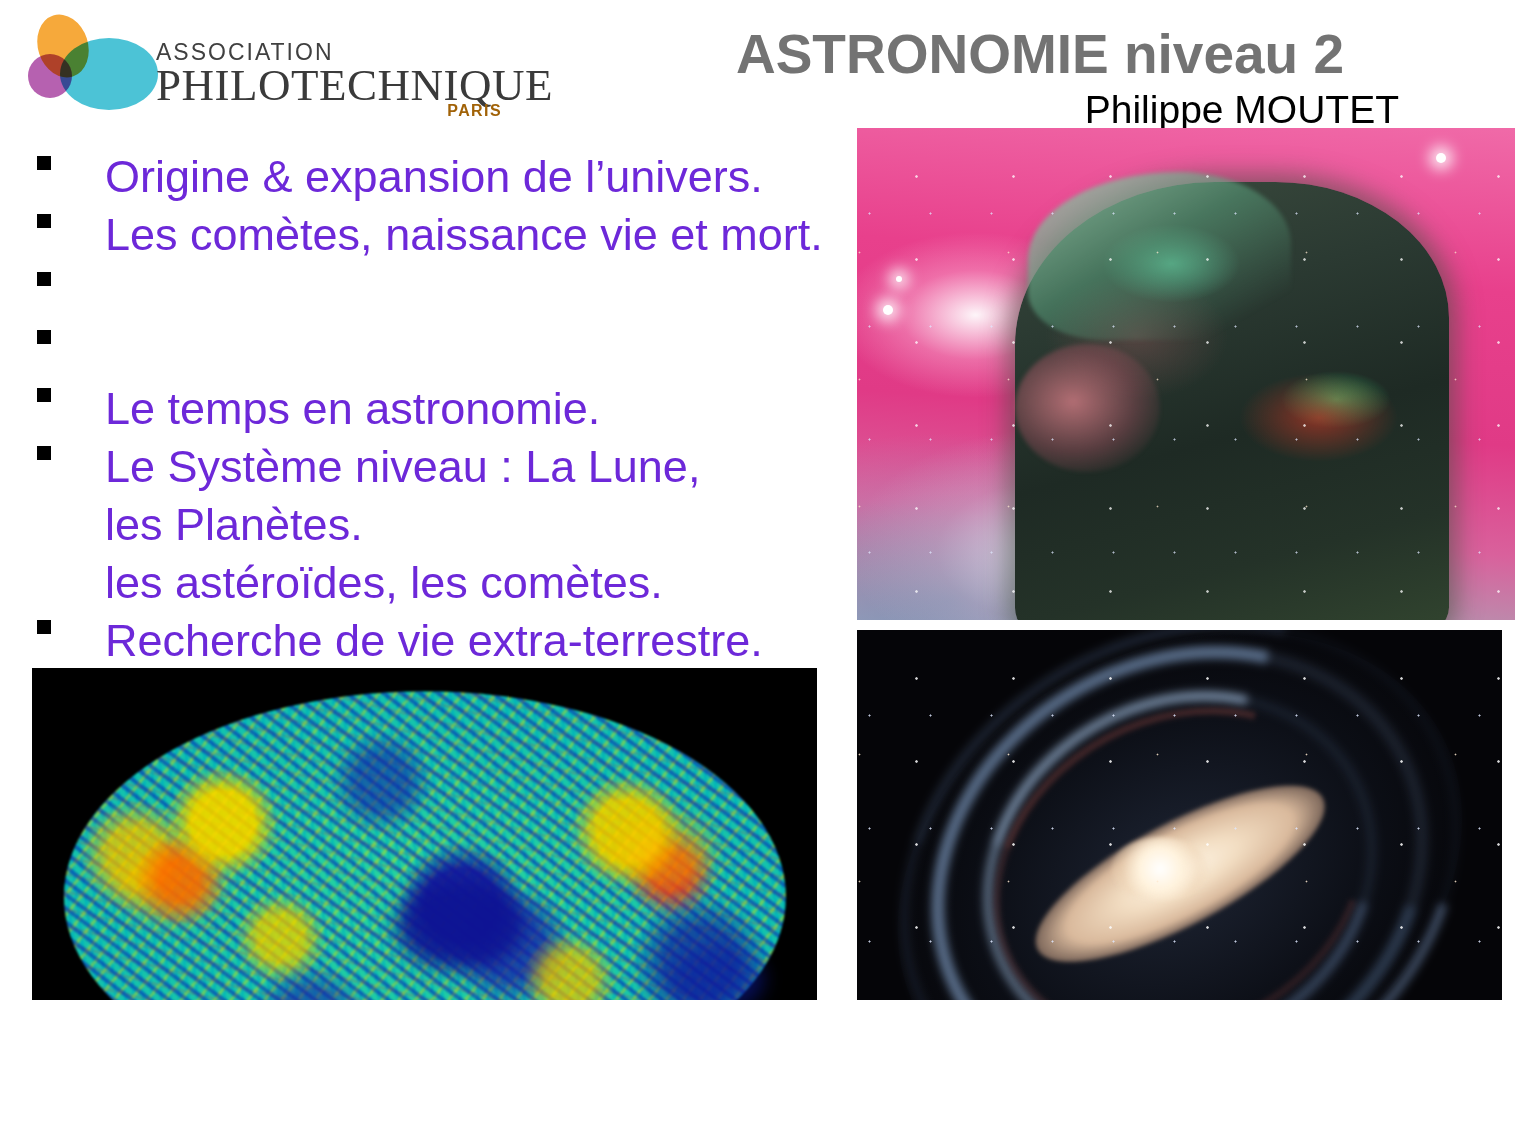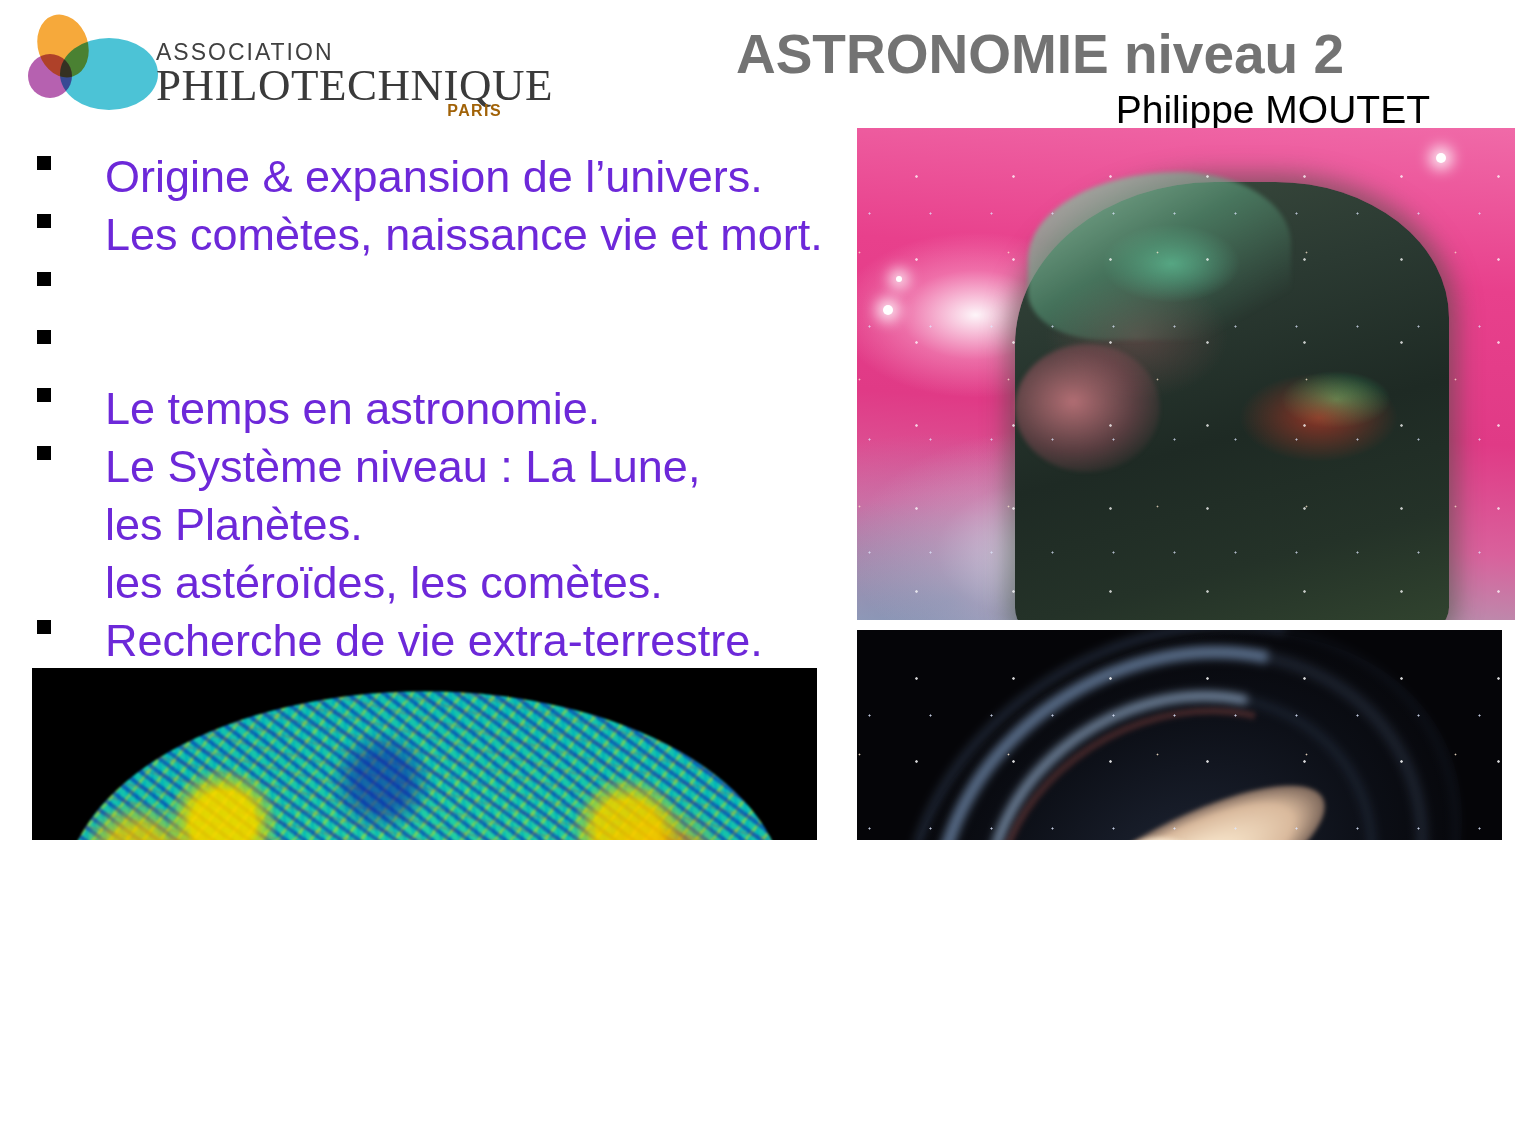--- a/index.html
+++ b/index.html
@@ -6,21 +6,21 @@
     margin: 0;
     padding: 0;
     background: #ffffff;
   }
   body {
     font-family: "Liberation Sans", sans-serif;
   }
   #slide {
     position: relative;
     width: 1515px;
-    height: 840px;
+    height: 1000px;
     background: #ffffff;
     overflow: hidden;
   }
 
   
   #logo-block {
     position: absolute;
     left: 14px;
     top: 10px;
     width: 490px;
@@ -100,21 +100,21 @@
     width: 880px;
     text-align: center;
     font-size: 55px;
     font-weight: bold;
     color: #737373;
     letter-spacing: 0px;
     white-space: nowrap;
   }
   #author {
     position: absolute;
-    left: 600px;
+    left: 569px;
     top: 88px;
     width: 830px;
     text-align: right;
     font-size: 39px;
     color: #000000;
     white-space: nowrap;
   }
 
   
   #bullets {

